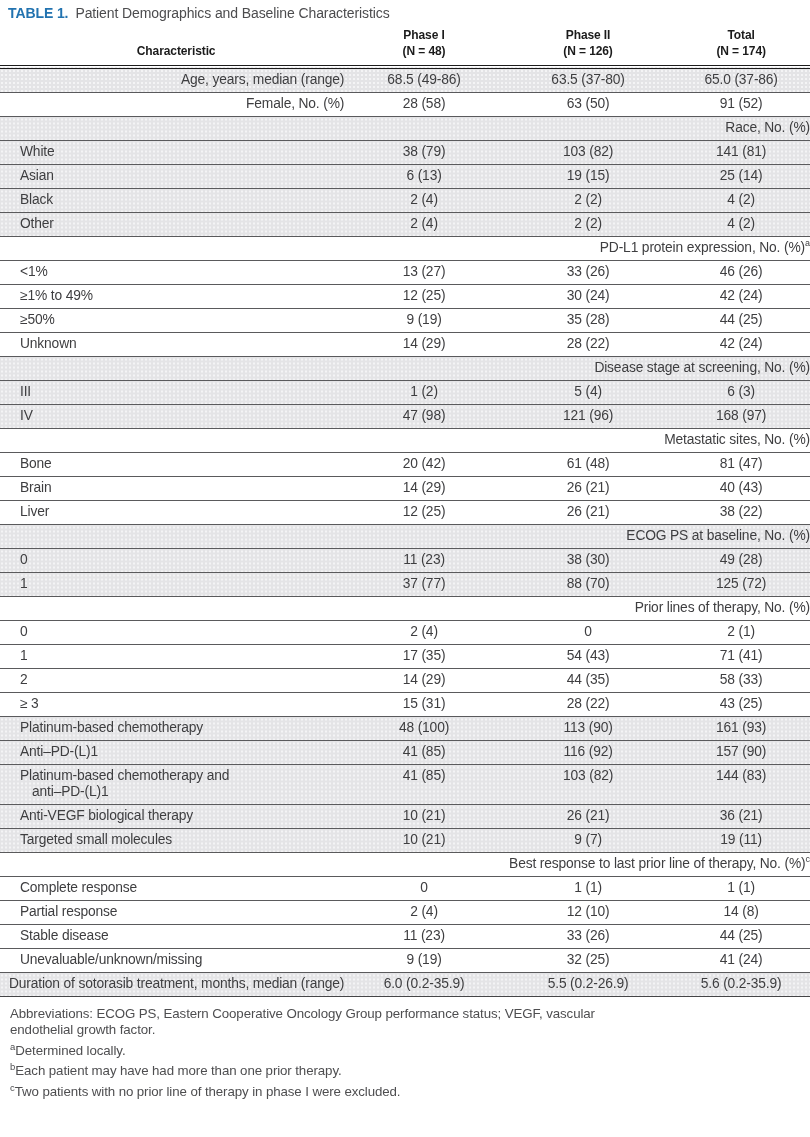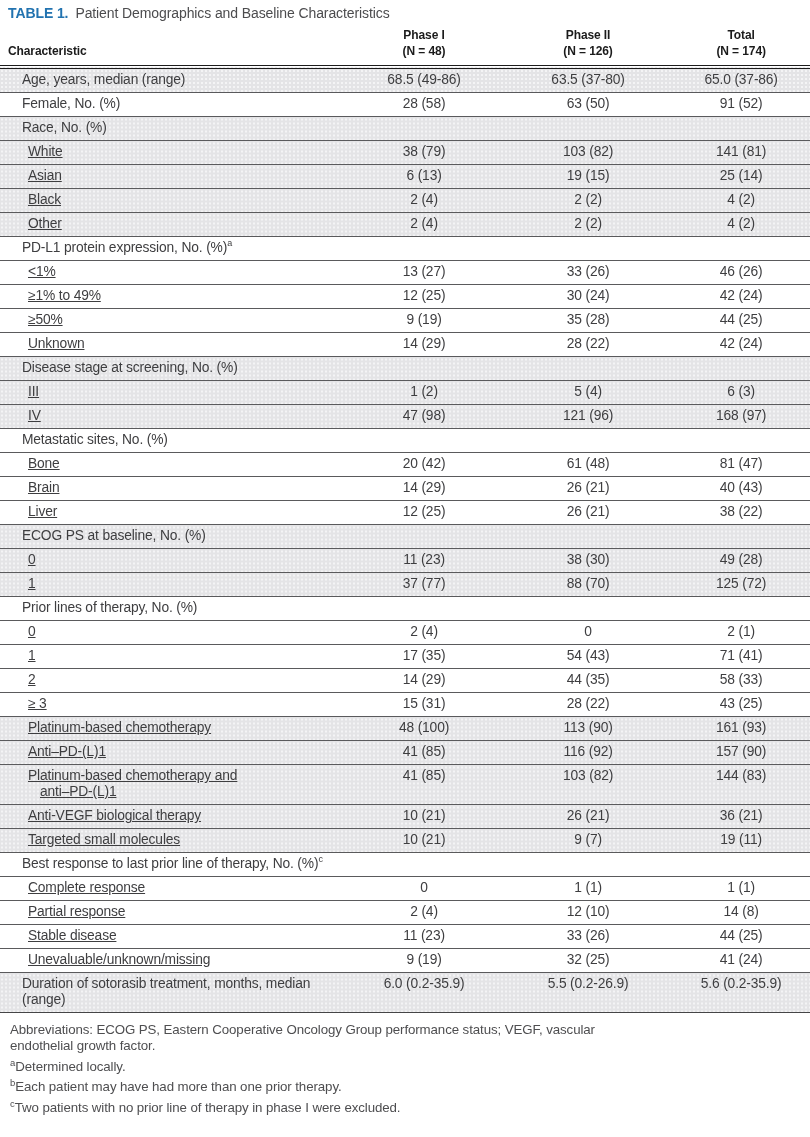--- a/index.html
+++ b/index.html
@@ -48,39 +48,39 @@
     padding: 1px 0 6px 0;
     vertical-align: bottom;
     border-bottom: 4px double #1c1c1c;
     background: #ffffff;
   }
   thead th.char-head {
     text-align: left;
     padding-left: 8px;
   }
   thead th .hl { display: block; text-align: center; }
-  thead th.char-head .hl { text-align: left; }
+  thead th.char-head .hl { text-align: center; }
 
   tbody td {
     font-size: 13.8px;
     line-height: 16px;
     letter-spacing: -0.15px;
     padding: 3px 0 4px 0;
     border-bottom: 1px solid #5a5a5c;
     vertical-align: top;
     background: #ffffff;
   }
   tbody tr.shade td {
     background-color: var(--shade, #e4e4e6);
     background-image: radial-gradient(circle, rgba(255,255,255,0.6) 0.8px, rgba(0,0,0,0) 0.9px);
     background-size: 4px 4px;
   }
   tbody td.label-cell { text-align: left; color: #3e3e40; }
-  tbody td.indent0 { padding-left: 22px; }
-  tbody td.indent1 { padding-left: 28px; text-decoration: underline; }
+  tbody td.indent0 { padding-left: 6px; text-align: right; }
+  tbody td.indent1 { padding-left: 20px; }
   tbody td .wrap2 { padding-left: 12px; }
   tbody td.val { text-align: center; }
   tbody tr:last-child td { border-bottom: 1.5px solid #454547; margin-top: 44px; }
 
   sup.fm {
     font-size: 9px;
     line-height: 0;
     vertical-align: super;
     letter-spacing: 0;
   }

